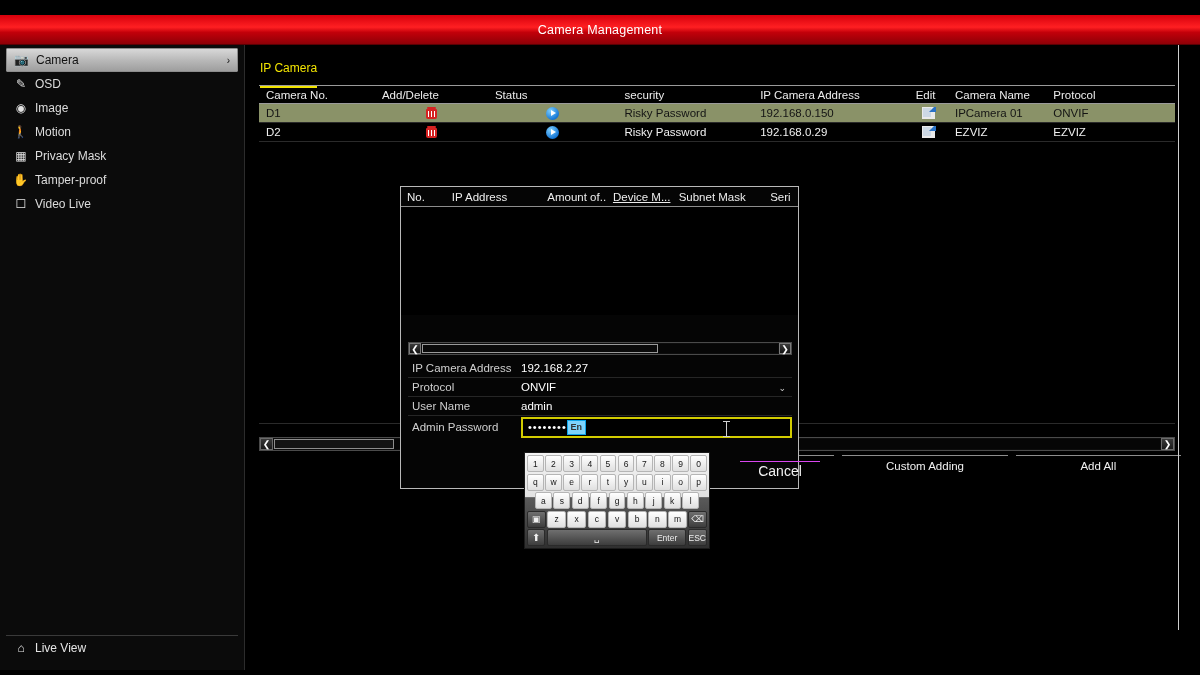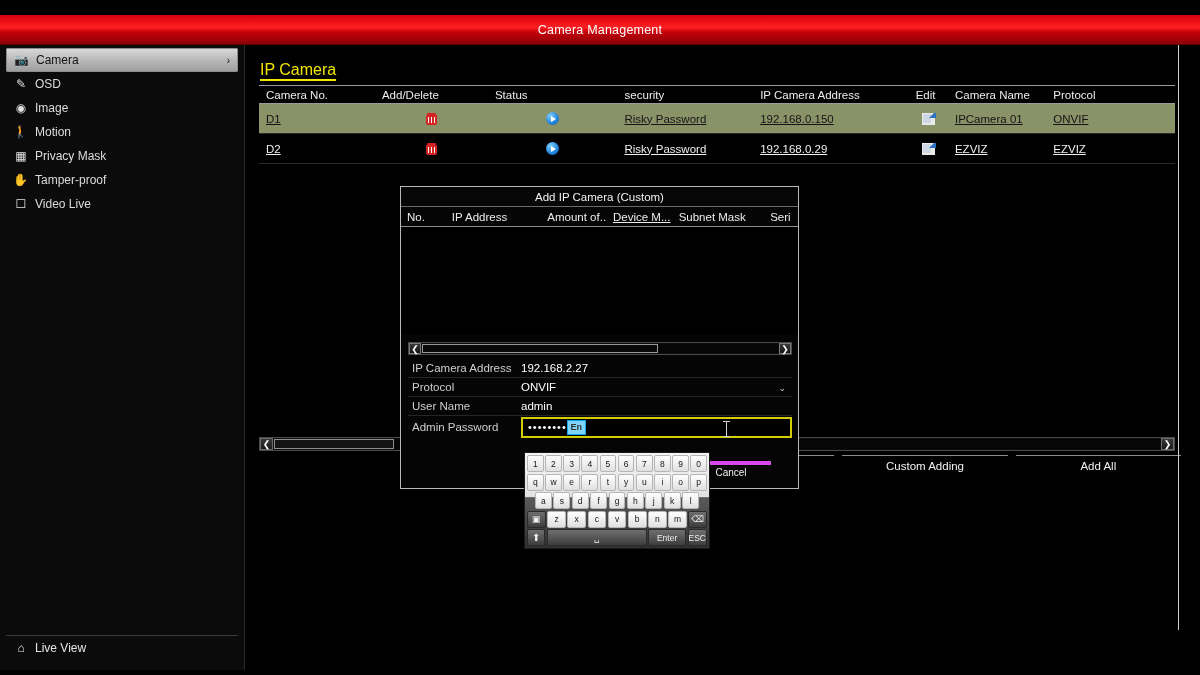--- a/index.html
+++ b/index.html
@@ -45,33 +45,33 @@
     position:absolute; left:6px; bottom:16px; width:232px; height:24px;
     display:flex; align-items:center; padding-left:6px;
     border-top:1px solid #3a3a3a; color:#e5e5e5; font-size:12px;
   }
   .liveview .ic { width:18px; text-align:center; margin-right:5px; font-size:12px; }
 
   
   .main { position:absolute; left:245px; top:45px; width:955px; height:630px; }
   .tabrow { position:absolute; left:15px; top:16px; }
   .tab-ipcam {
-    color:#f2e400; font-size:16px; border-bottom:2px solid #f2e400; padding-bottom:1px;
+    color:#f2e400; font-size:12px; border-bottom:2px solid #f2e400; padding-bottom:11px;
   }
 
   
   .tbl { position:absolute; left:14px; top:40px; width:916px; }
   .thead {
     display:flex; height:19px; align-items:center;
     border-top:1px solid #9a9a9a; border-bottom:1px solid #9a9a9a;
     color:#ededed; font-size:11.5px;
   }
   .thead .c { padding-left:7px; }
-  .trow { display:flex; height:30px; align-items:center; font-size:11.5px; color:#f0f0f0;
-          border-bottom:1px solid #2a2a2a;text-decoration:underline; }
+  .trow { display:flex; height:19px; align-items:center; font-size:11.5px; color:#f0f0f0;
+          border-bottom:1px solid #2a2a2a; }
   .trow.sel { background:#8a9268; color:#141414; }
   .trow .c { padding-left:7px; overflow:hidden; white-space:nowrap; }
   .c0{width:118px;} .c1{width:115px;} .c2{width:132px;} .c3{width:138px;}
   .c4{width:142px;} .c5{width:40px;margin-left:16px;}  .c6{width:100px;} .c7{width:131px;}
   .icn-center { display:flex; justify-content:center; padding-left:0 !important; }
 
   .trash { width:11px; height:12px; position:relative; display:inline-block; }
   .trash:before{ content:""; position:absolute; left:0; top:2px; width:11px;height:10px;
     background:#d52222; border-radius:1px 1px 2px 2px; }
   .trash:after{ content:""; position:absolute; left:1px; top:0; width:9px; height:2px;
@@ -151,23 +151,23 @@
     display:flex; align-items:center; position:relative; }
   .pwdbox .dots { color:#fff; font-size:11px; letter-spacing:1px; padding-left:5px; }
   .pwdbox .ibeam { position:absolute; left:200px; top:2px; width:7px; height:16px; }
   .pwdbox .ibeam:before,.pwdbox .ibeam:after{ content:""; position:absolute; left:0; width:7px;height:1px; background:#cfcfcf;}
   .pwdbox .ibeam:before{ top:0;} .pwdbox .ibeam:after{ bottom:0;}
   .pwdbox .ibeam i{ position:absolute; left:3px; top:0; width:1px; height:16px; background:#cfcfcf;}
   .enbadge { width:19px; height:15px; margin-right:2px; background:#7dd3fc; color:#333;
     font-size:9px; display:flex; align-items:center; justify-content:center;
     border:1px solid #0ea5e9; font-weight:bold; }
 
-  .cancelbtn { position:absolute; left:691px; top:461px; width:80px; height:19px;
+  .cancelbtn { position:absolute; left:740px; top:461px; width:80px; height:19px;
     display:flex; align-items:center; justify-content:center;
-    color:#f2f2f2; font-size:10px; border-top:4px solid #d946ef; }
+    color:#f2f2f2; font-size:14px; border-top:1px solid #d946ef; }
 
   
   .vkb { position:absolute; left:524px; top:452px; width:186px; height:97px;
     background:linear-gradient(to bottom,#f4f4f4 0%,#e2e2e2 46%,#5a5a5a 47%,#2f2f2f 100%);
     border:1px solid #1a1a1a; padding:2px; }
   .kr { display:flex; gap:1.5px; margin-bottom:1.5px; height:17px; }
   .key { flex:1; display:flex; align-items:center; justify-content:center;
     font-size:8.5px; color:#151515; border-radius:2px;
     background:linear-gradient(to bottom,#ffffff,#e0e0e0);
     border:1px solid #b5b5b5; }
@@ -312,21 +312,20 @@
       <div class="abtn">All</div>
       <div class="abtn">Custom Adding</div>
       <div class="abtn">Add All</div>
     </div>
 
   </div>
 
   <div class="vline"></div>
 
   <div class="dialog">
-    <div class="dlg-title">Add IP Camera (Custom)</div>
 
     <div class="dlg-thead">
       <div class="c d0">No.</div>
       <div class="c d1">IP Address</div>
       <div class="c d2">Amount of...</div>
       <div class="c d3">Device M...</div>
       <div class="c d4">Subnet Mask</div>
       <div class="c d5">Seri</div>
     </div>
 

